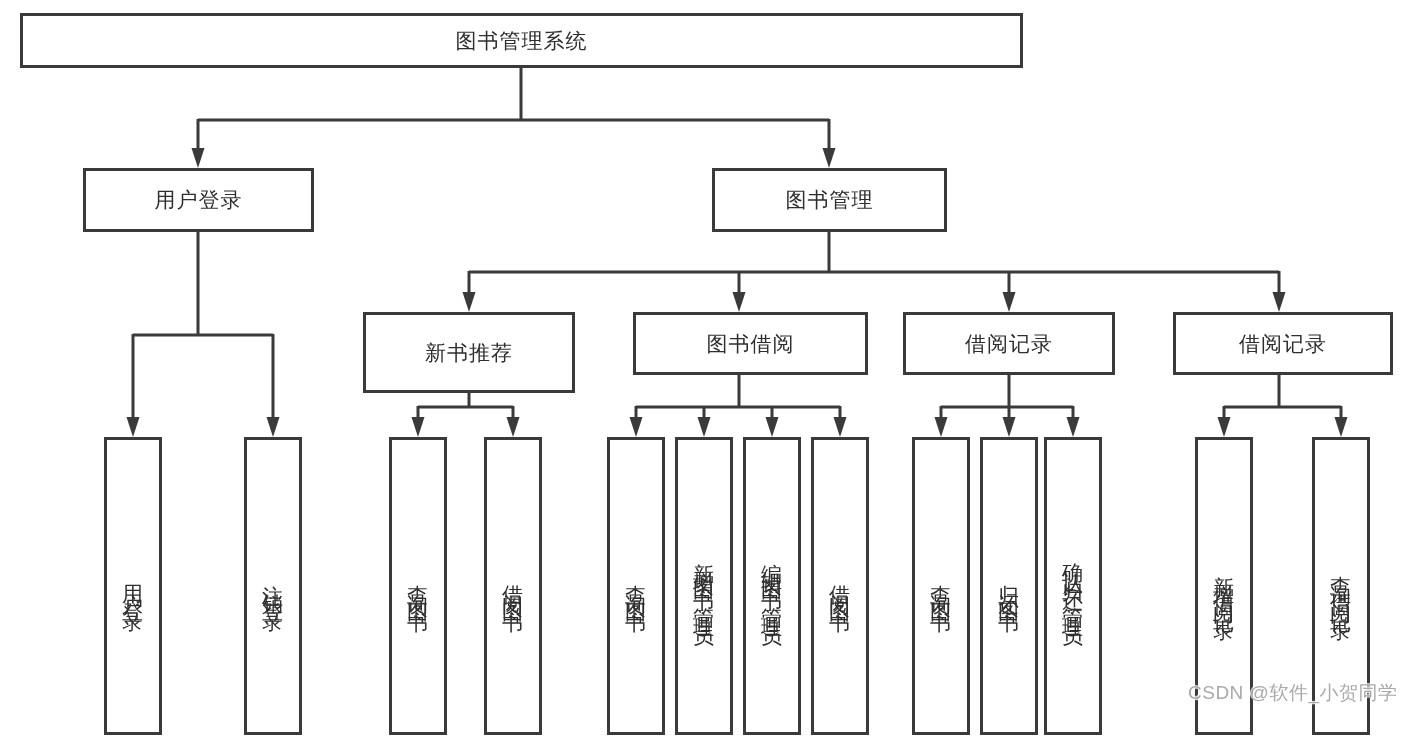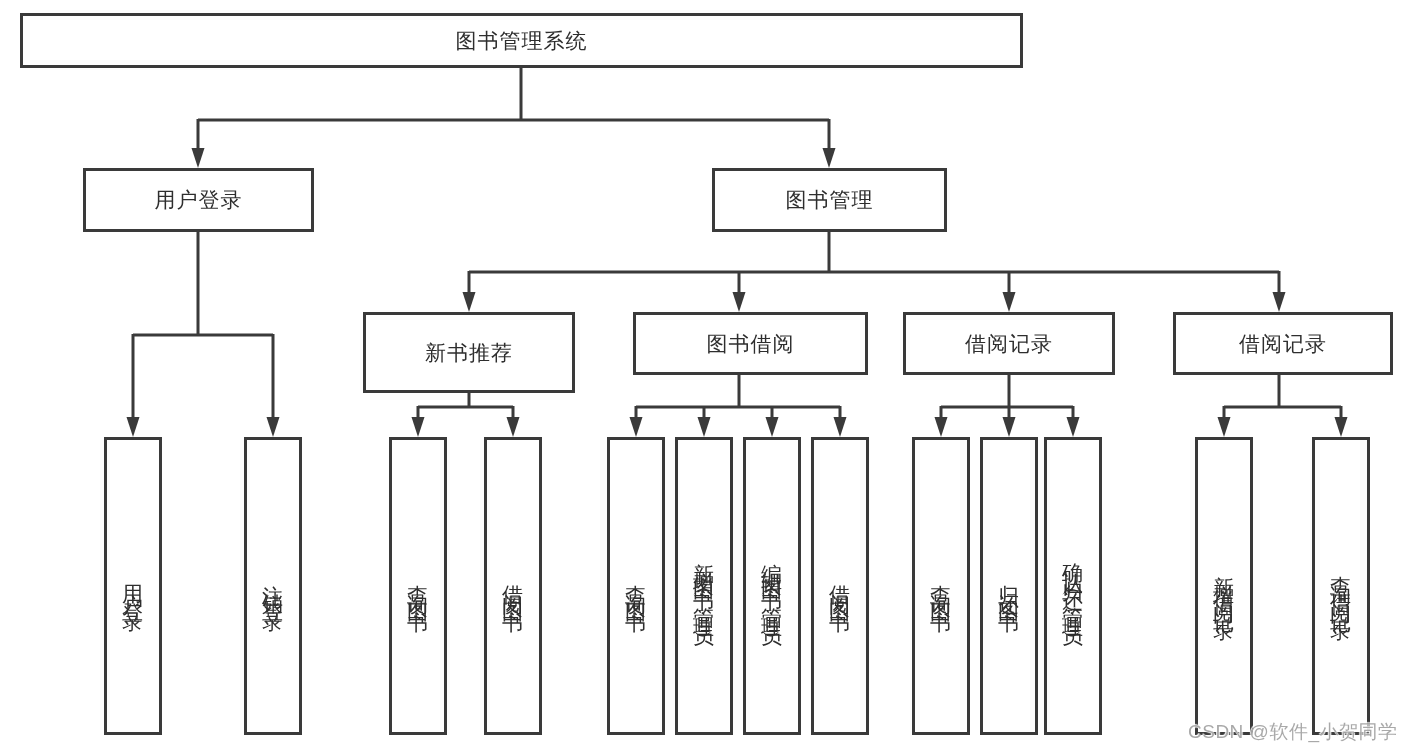--- a/index.html
+++ b/index.html
@@ -46,21 +46,21 @@
     text-orientation: mixed;
     font-size: 21px;
     line-height: 1;
     letter-spacing: 9px;
     color: #2e2e2e;
     white-space: nowrap;
   }
   .watermark {
     position: absolute;
     left: 1188px;
-    top: 719px;
+    top: 680px;
     font-size: 19px;
     color: #a9a9a9;
     letter-spacing: 0.5px;
     text-shadow: 1px 1px 1px #ffffff, -1px -1px 1px #ffffff;
     z-index: 5;
     white-space: nowrap;
   }
 </style>
 </head>
 <body>

